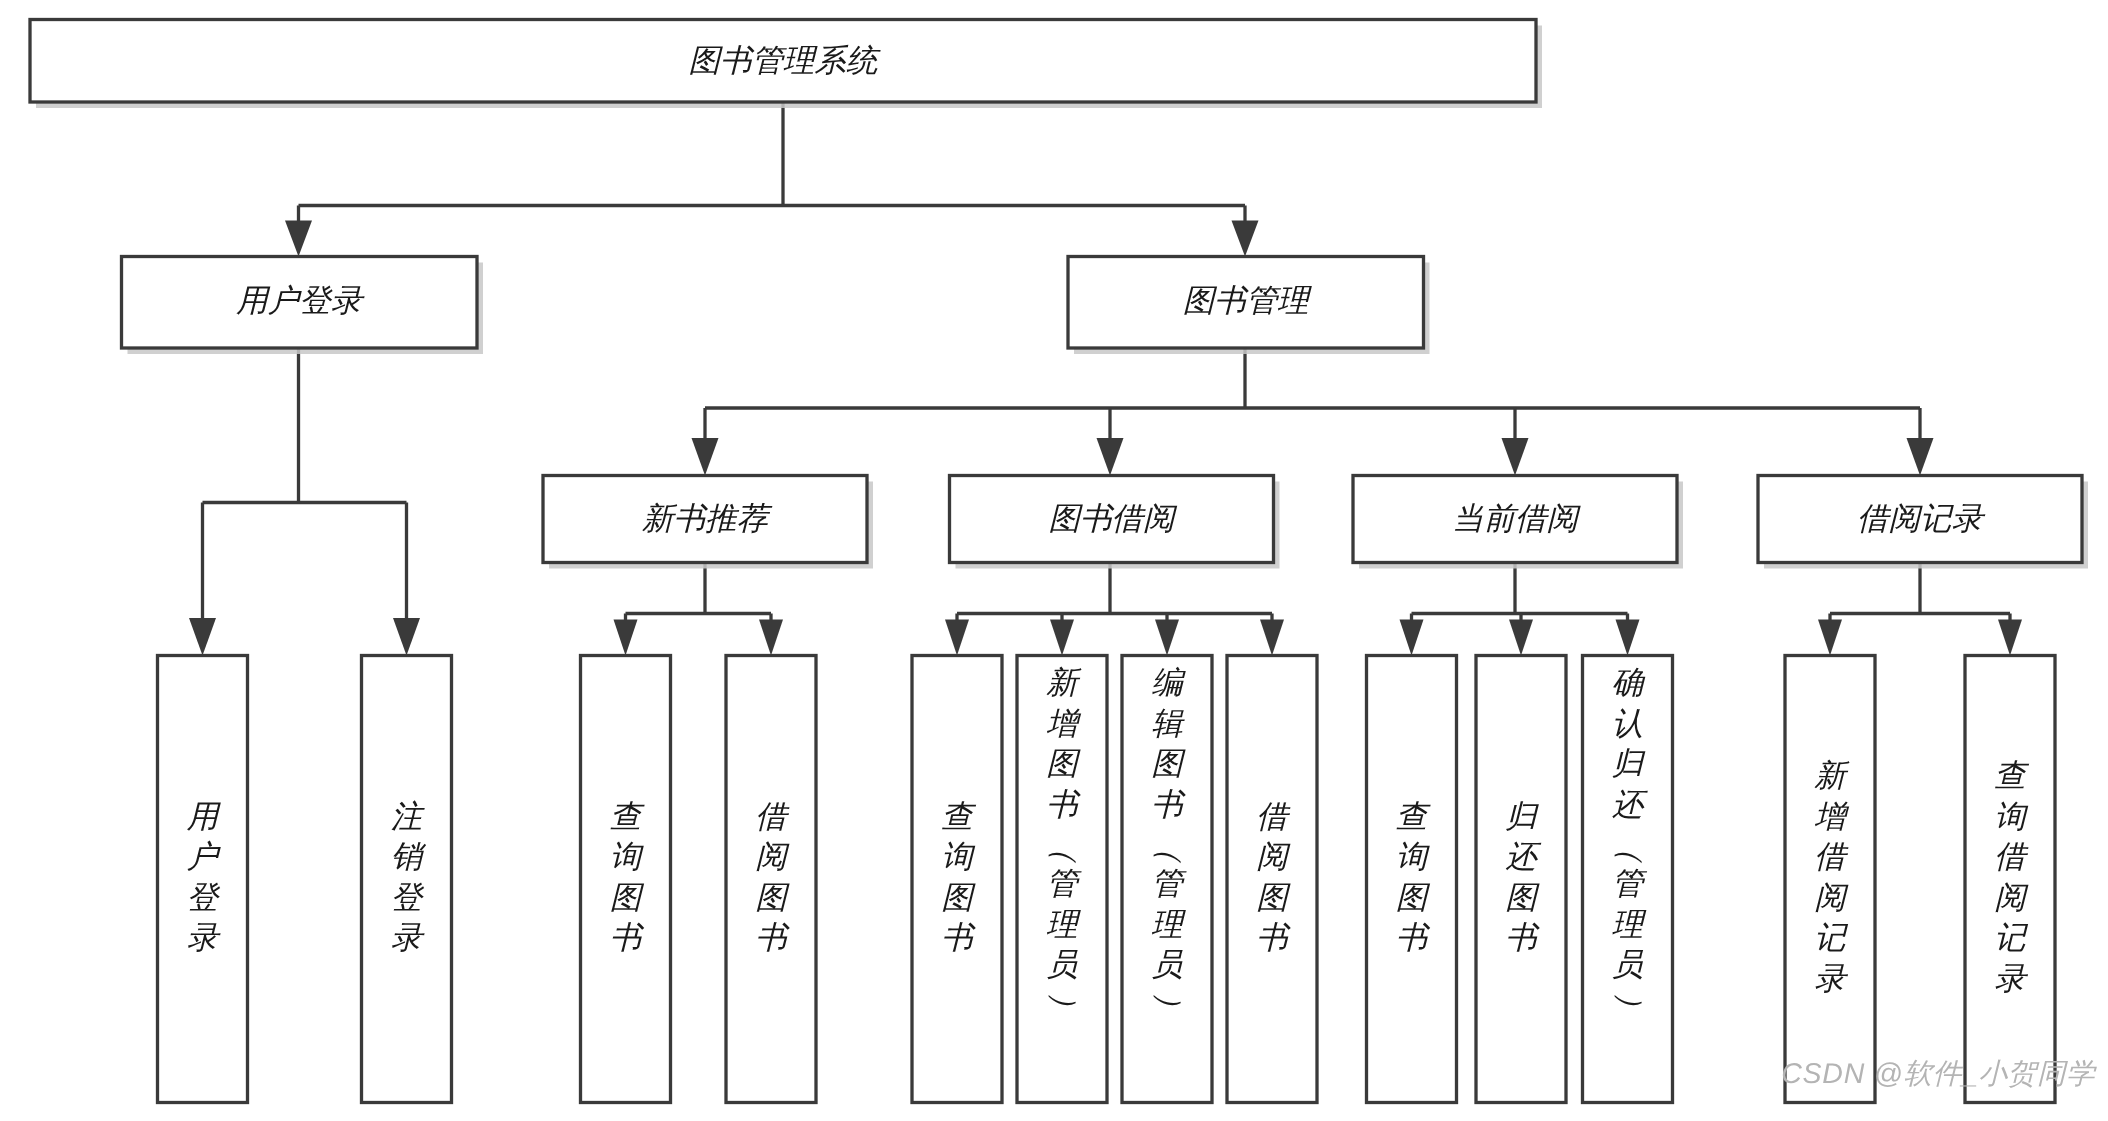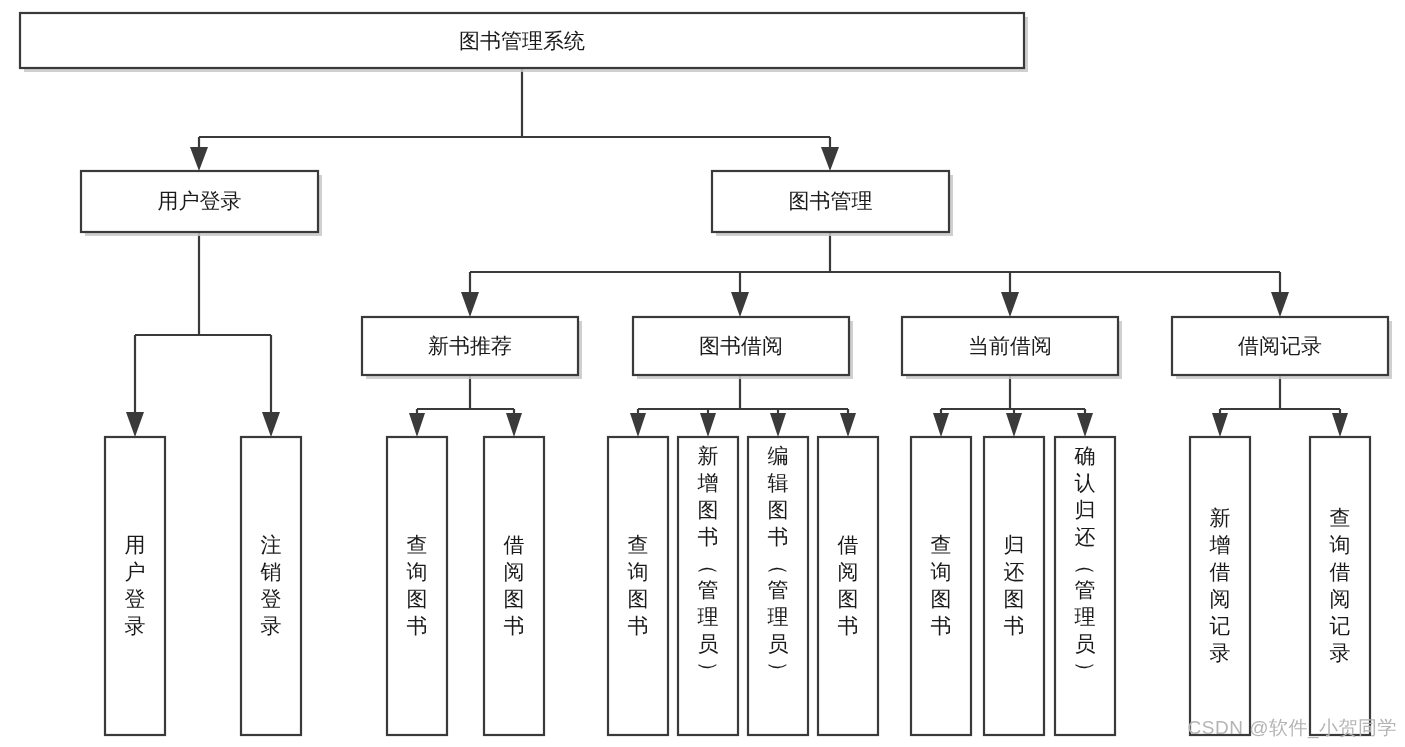--- a/index.html
+++ b/index.html
@@ -12,20 +12,21 @@
     height: 747px;
     font-family: "Liberation Sans", "DejaVu Sans", sans-serif;
     overflow: hidden;
     position: relative;
   }
   #diagram-root {
     position: relative;
     width: 1405px;
     height: 747px;
     background: #ffffff;
+    font-style: italic;
   }
   svg#flow-svg {
     position: absolute;
     left: 0;
     top: 0;
     width: 1405px;
     height: 747px;
     display: block;
   }
   .node-rect {
@@ -77,21 +78,21 @@
     text-align: center;
   }
   .vchar.paren {
     
     transform: rotate(90deg);
     display: block;
   }
   #watermark {
     position: absolute;
     right: 8px;
-    bottom: 6px;
+    bottom: 18px;
     font-family: "Liberation Sans", "DejaVu Sans", sans-serif;
     font-size: 19px;
     color: #b4b4b4;
     letter-spacing: 0.5px;
     white-space: nowrap;
     user-select: none;
     padding-left: 28px;
   }
 </style>
 </head>

